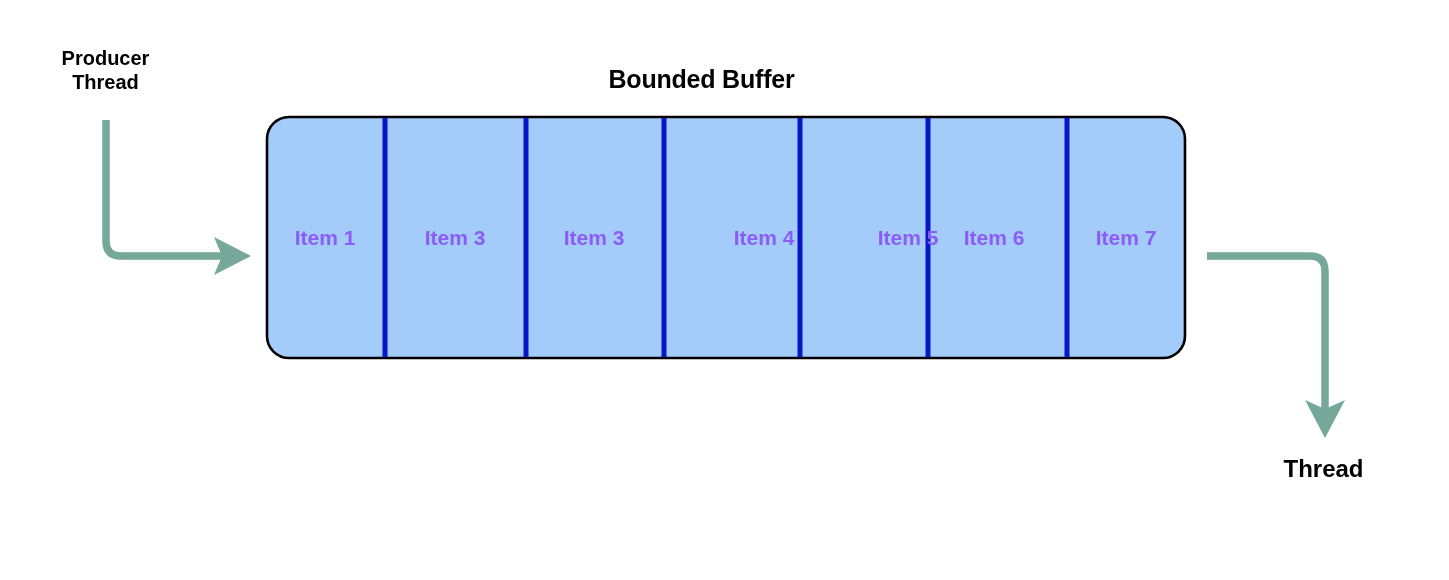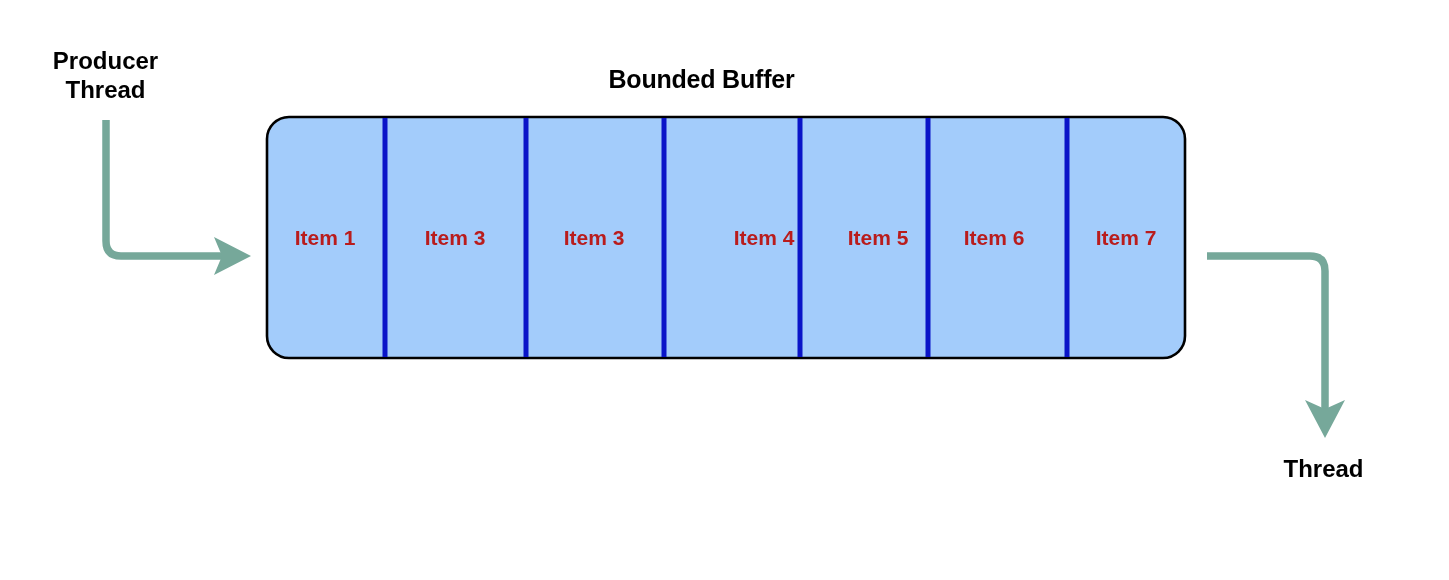--- a/index.html
+++ b/index.html
@@ -36,37 +36,37 @@
   }
   #buffer-title {
     font-size: 25px;
     letter-spacing: -0.2px;
     left: 0;
     top: 64px;
     width: 1449px;
     transform: translateX(-23px);
   }
   #producer-label {
-    font-size: 24px;
+    font-size: 20px;
     left: 0px;
     top: 46px;
     width: 211px;
   }
   #consumer-label {
     font-size: 24px;
     left: 1218px;
     top: 454px;
     width: 211px;
   }
   .item-label {
     position: absolute;
     font-family: "Liberation Sans", sans-serif;
     font-weight: bold;
     font-size: 21px;
-    color: #b91c1c;
+    color: #8b5cf6;
     white-space: nowrap;
     text-align: center;
     top: 226px;
     transform: translateX(-50%);
   }
 </style>
 </head>
 <body>
 
 <div id="canvas">
@@ -104,18 +104,18 @@
 
   <div class="label-text" id="consumer-label">
     <div>Thread</div>
   </div>
 
   <div id="slot-labels">
       <div class="item-label" style="left: 325px;">Item 1</div>
       <div class="item-label" style="left: 455px;">Item 3</div>
       <div class="item-label" style="left: 594px;">Item 3</div>
       <div class="item-label" style="left: 764px;">Item 4</div>
-      <div class="item-label" style="left: 878px;">Item 5</div>
+      <div class="item-label" style="left: 908px;">Item 5</div>
       <div class="item-label" style="left: 994px;">Item 6</div>
       <div class="item-label" style="left: 1126px;">Item 7</div>
     </div>
 
 </div>
 
 </body></html>

